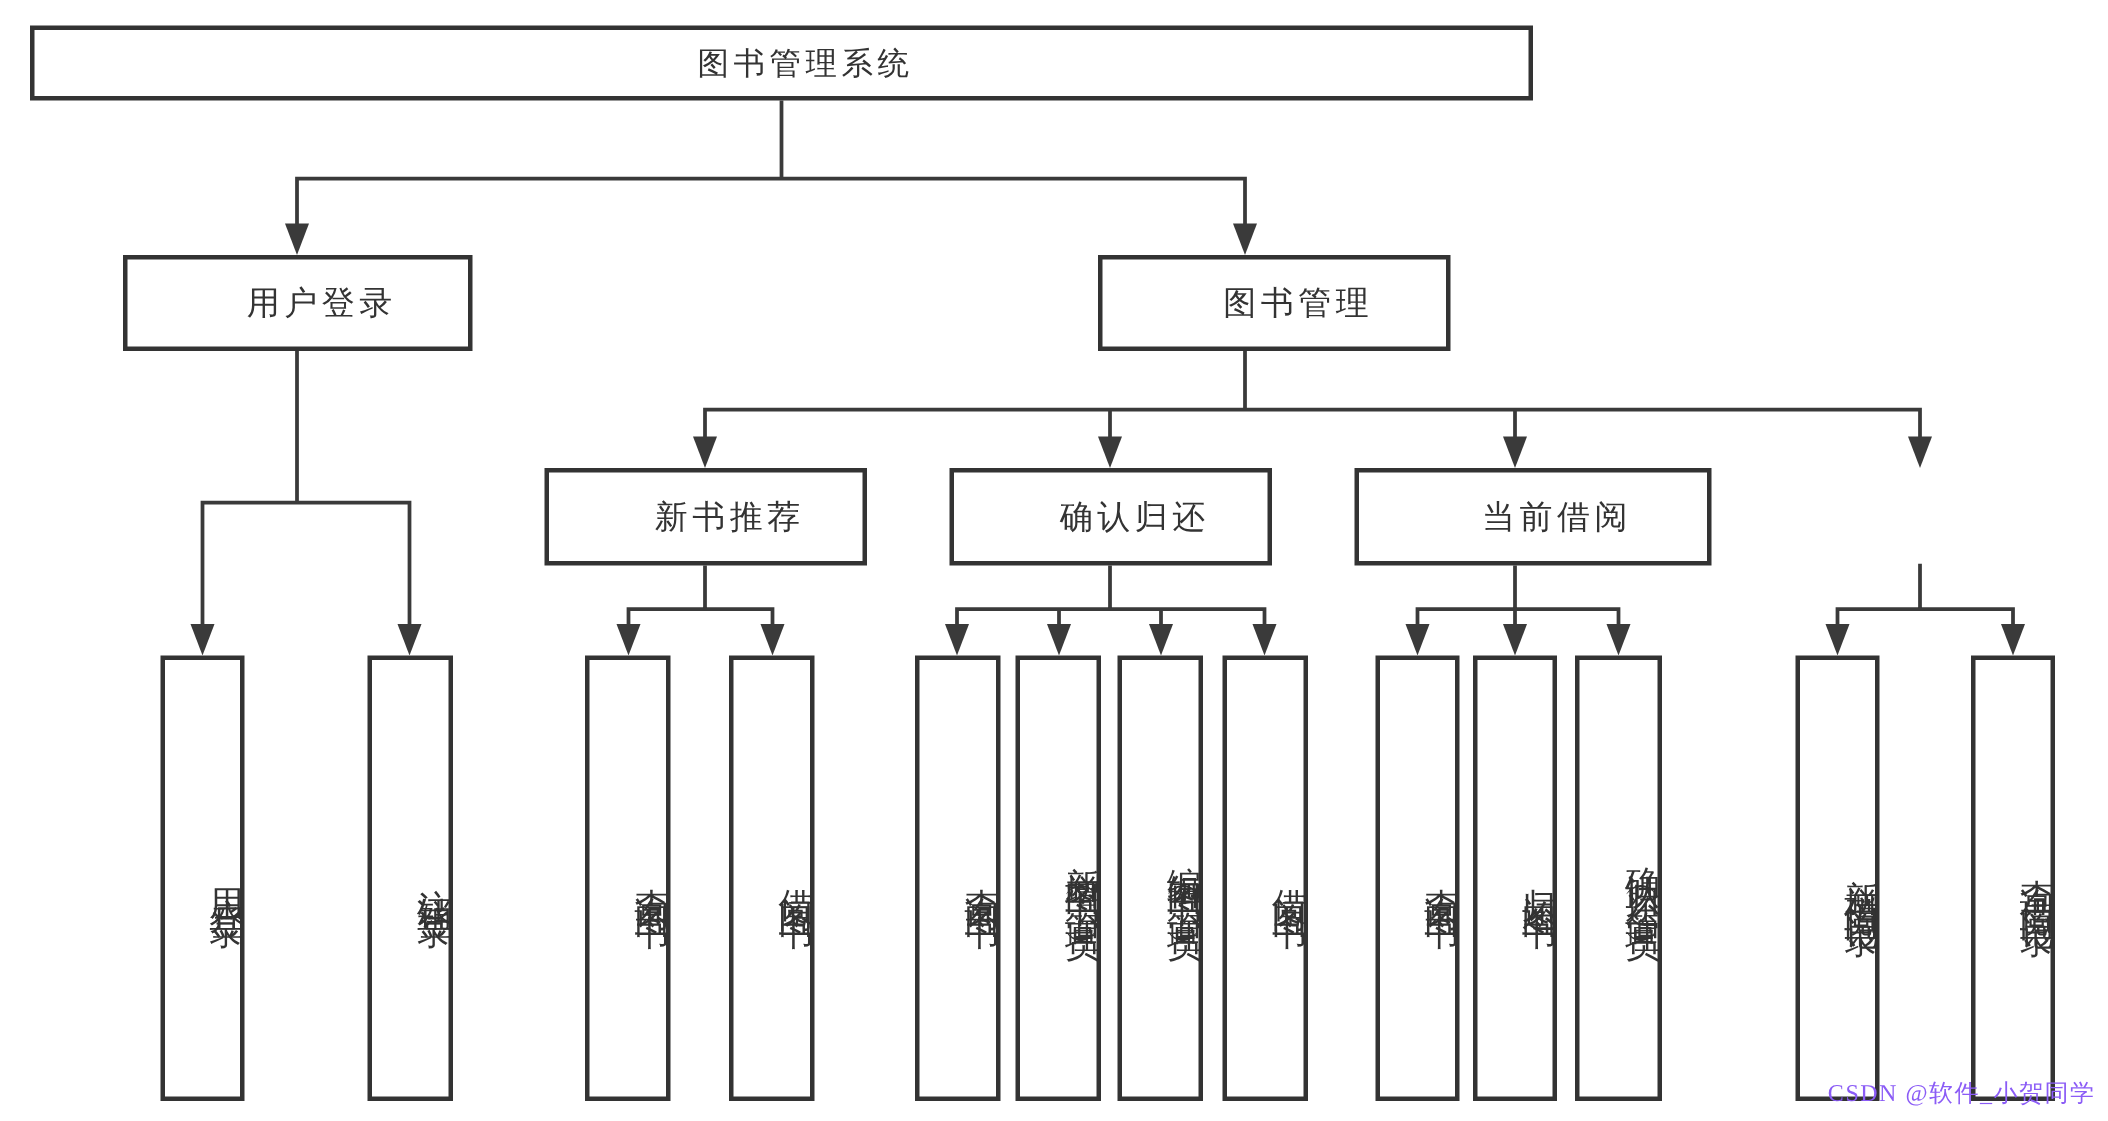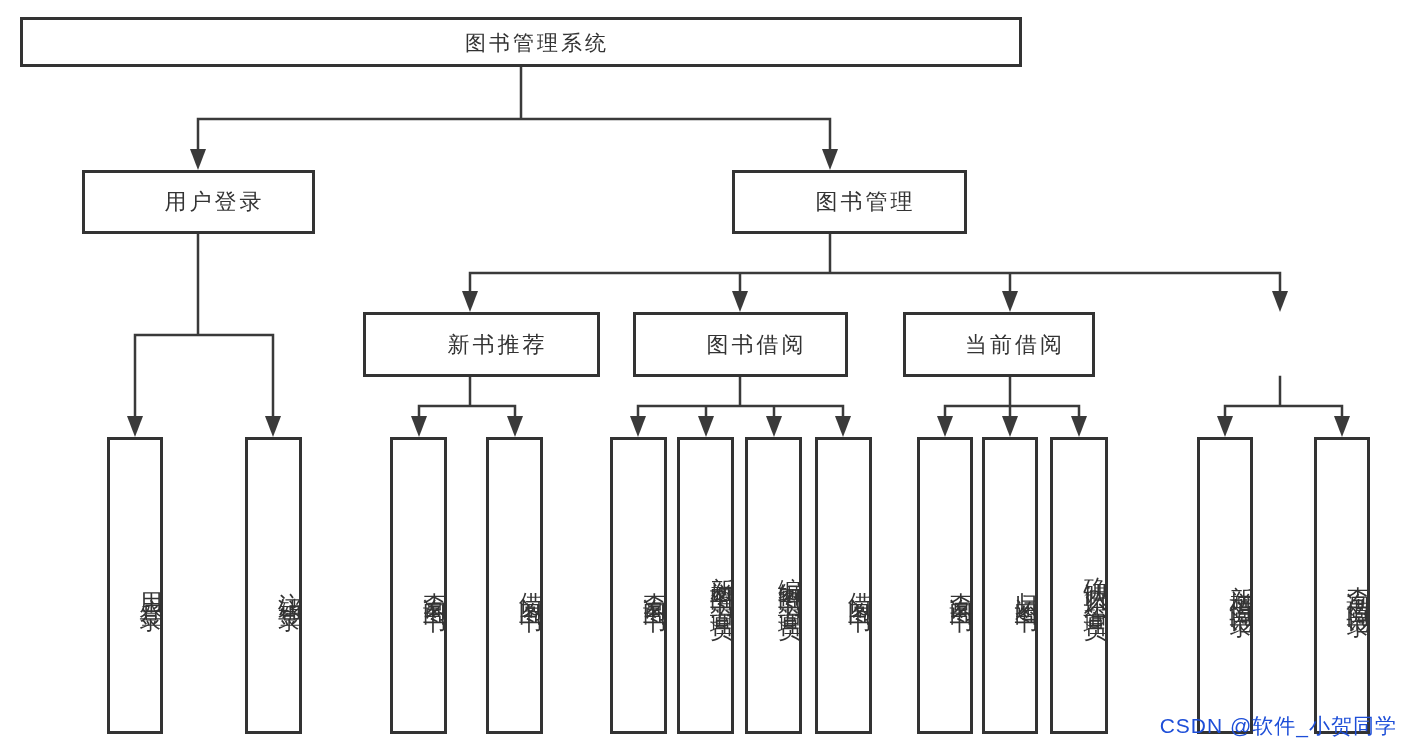--- a/index.html
+++ b/index.html
@@ -48,25 +48,26 @@
     color: #333333;
     font-size: 23px;
     letter-spacing: 6px;
     line-height: 1;
     max-height: 285px;
   }
   .watermark {
     position: absolute;
     right: 8px;
     bottom: 7px;
-    color: #1d4ed8;
-    font-size: 21px;
+    color: #8b5cf6;
+    font-size: 16px;
     letter-spacing: 1px;
     white-space: nowrap;
     z-index: 2;
+    font-family: Liberation Serif, serif;
   }
 </style>
 </head>
 <body>
 
 <div class="canvas">
 
   <svg class="connectors" width="1405" height="747" viewBox="0 0 1405 747" xmlns="http://www.w3.org/2000/svg">
     <path d="M521 67 V119 M198 119 H830 M198 119 V150 M830 119 V150
              M830 234 V273 M470 273 H1280 M470 273 V293 M740 273 V293 M1010 273 V293 M1280 273 V293
@@ -102,27 +103,27 @@
     <span class="hlabel">图书管理系统</span>
   </div>
 
   <div class="node" style="left:82px; top:170px; width:233px; height:64px;">
     <span class="hlabel">用户登录</span>
   </div>
   <div class="node" style="left:712px; top:170px; width:235px; height:64px;margin-left:20px;">
     <span class="hlabel">图书管理</span>
   </div>
 
-  <div class="node" style="left:363px; top:312px; width:237px; height:65px;">
+  <div class="node" style="left:363px; top:312px; width:215px; height:65px;">
     <span class="hlabel">新书推荐</span>
   </div>
   <div class="node" style="left:633px; top:312px; width:215px; height:65px;">
-    <span class="hlabel">图书借阅</span>
+    <span class="hlabel">确认归还</span>
   </div>
-  <div class="node" style="left:903px; top:312px; width:192px; height:65px;">
+  <div class="node" style="left:903px; top:312px; width:238px; height:65px;">
     <span class="hlabel">当前借阅</span>
   </div>
 
   <div class="node leaf" style="left:107px; top:437px; width:56px; height:297px;">
     <span class="vlabel">用户登录</span>
   </div>
   <div class="node leaf" style="left:245px; top:437px; width:57px; height:297px;">
     <span class="vlabel">注销登录</span>
   </div>
 

